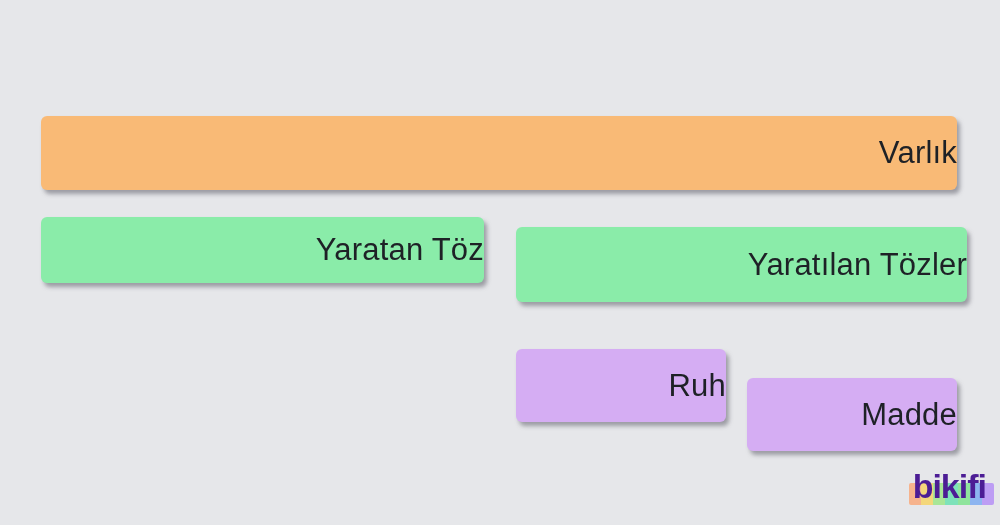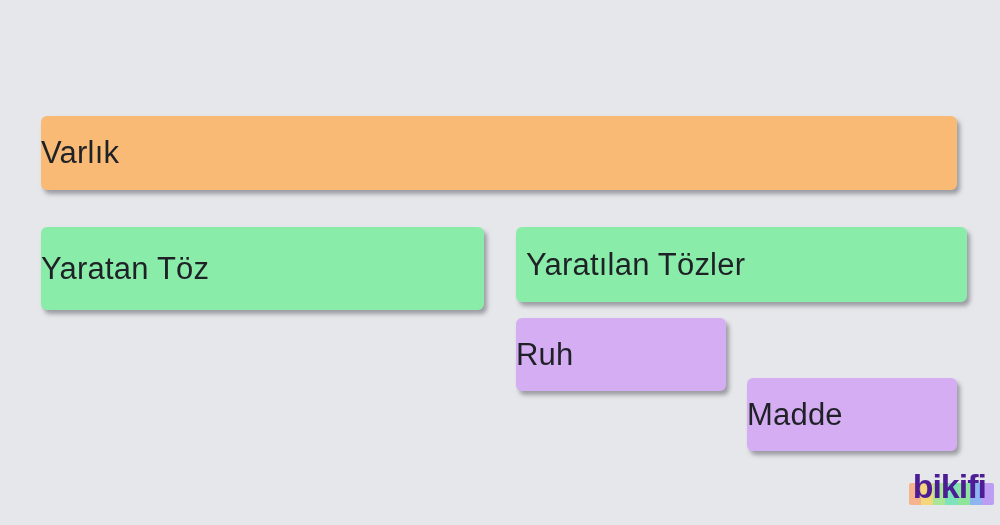--- a/index.html
+++ b/index.html
@@ -13,33 +13,33 @@
     position: relative;
     width: 1000px;
     height: 525px;
     background: #e6e7ea;
     overflow: hidden;
   }
   .node {
     position: absolute;
     display: flex;
     align-items: center;
-    justify-content: flex-start;
+    justify-content: flex-end;
     border-radius: 6px;
     box-shadow: 3px 4px 4px rgba(95, 95, 105, 0.55);
     color: #1e2126;
     font-size: 31px;
     font-weight: 500;
     letter-spacing: 0.2px;
     text-align: center;
   }
   .node-root      { left: 41px;  top: 116px; width: 916px; height: 74px; }
-  .node-left      { left: 41px;  top: 227px; width: 443px; height: 83px; }
+  .node-left      { left: 41px;  top: 217px; width: 443px; height: 66px; }
   .node-right     { left: 516px; top: 227px; width: 441px; height: 75px; padding-left: 10px; }
-  .node-leaf-1    { left: 516px; top: 318px; width: 210px; height: 73px; }
+  .node-leaf-1    { left: 516px; top: 349px; width: 210px; height: 73px; }
   .node-leaf-2    { left: 747px; top: 335px; width: 210px; height: 73px; margin-top: 43px; }
 
   .logo {
     position: absolute;
     right: 10px;
     bottom: 13px;
     height: 44px;
     display: flex;
     align-items: flex-start;
   }

